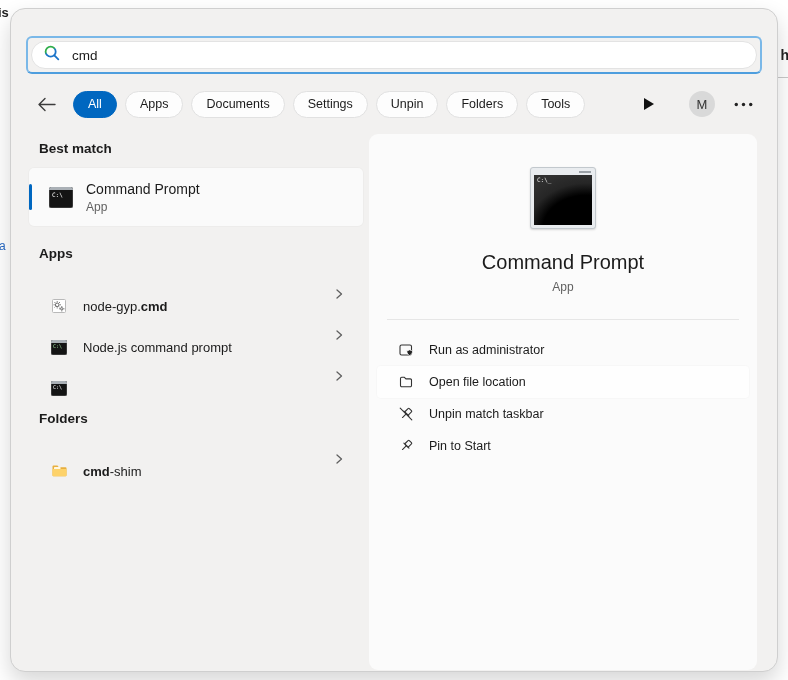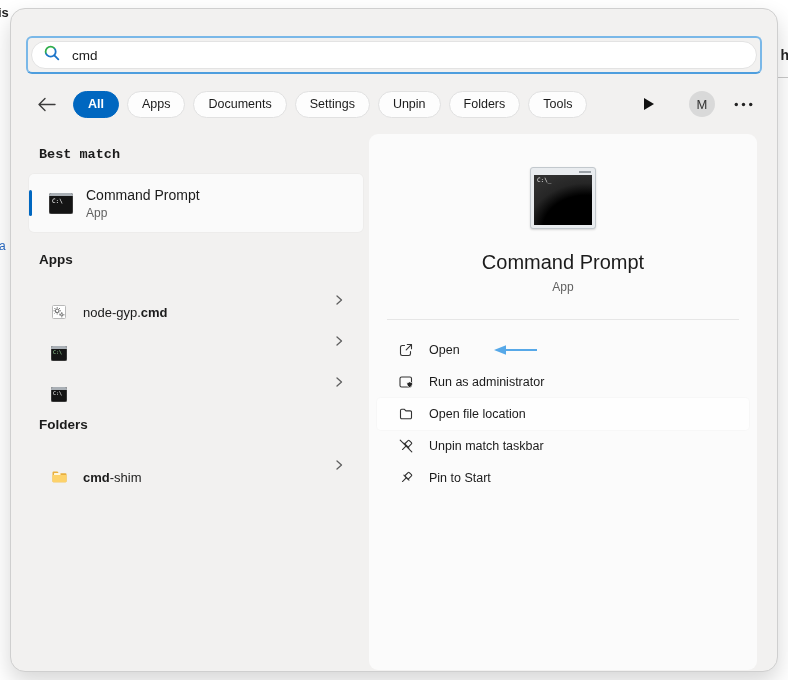--- a/index.html
+++ b/index.html
@@ -46,30 +46,30 @@
     position: absolute; top: 80px; left: 26px; right: 24px; height: 30px;
     display: flex; align-items: center; gap: 8px;
   }
   .back-btn { margin-right: 9px; display: flex; align-items: center; }
   .pill {
     height: 27px; padding: 0 14px; border-radius: 14px;
     background: #fdfdfd; border: 1px solid #e1e1e1;
     font-size: 12.5px; color: #1b1b1b;
     display: flex; align-items: center; white-space: nowrap;
   }
-  .pill.active { background: #0067c0; border-color: #0067c0; color: #ffffff; font-weight: bold; }
+  .pill.active { background: #0067c0; border-color: #0067c0; color: #ffffff; }
   .filter-right { margin-left: auto; display: flex; align-items: center; gap: 19px; }
   .play-tri { width: 0; height: 0; border-left: 10px solid #111; border-top: 6px solid transparent; border-bottom: 6px solid transparent; margin-right: 16px; }
   .avatar { width: 26px; height: 26px; border-radius: 50%; background: #d9d9d9; color: #333;
             font-size: 13px; display: flex; align-items: center; justify-content: center; }
 
   
   .left-col { position: absolute; left: 18px; top: 128px; width: 334px; }
   .section-header { font-size: 13.5px; font-weight: 700; color: #1b1b1b; margin-left: 10px; }
-  .h-best { margin-top: 10px; font-family: Liberation Mono, monospace; }
+  .h-best { margin-top: 4px; }
   .h-apps { margin-top: 20px; }
   .h-folders { margin-top: 15px; }
 
   .best-row {
     margin-top: 12px; height: 58px; background: #fafafa; border-radius: 5px;
     position: relative; display: flex; align-items: center; padding-left: 20px; gap: 13px;
     box-shadow: 0 0 0 1px rgba(0,0,0,0.02);
   }
   .accent-bar { position: absolute; left: 0; top: 16px; width: 3px; height: 26px;
                 background: #0067c0; border-radius: 2px; }
@@ -214,20 +214,21 @@
           <svg width="12" height="12" viewBox="0 0 12 12">
               <path d="M4 2 L8.5 6 L4 10" stroke="#5f5f5f" stroke-width="1.3" fill="none" stroke-linecap="round" stroke-linejoin="round"></path>
             </svg>
         </span>
       </div>
 
       <div class="item-row">
         <span class="term nodejs">
             <span class="tx">C:\</span>
           </span>
+        <span class="item-label"><span>Node.js command prompt</span></span>
         <span class="chevron">
           <svg width="12" height="12" viewBox="0 0 12 12">
               <path d="M4 2 L8.5 6 L4 10" stroke="#5f5f5f" stroke-width="1.3" fill="none" stroke-linecap="round" stroke-linejoin="round"></path>
             </svg>
         </span>
       </div>
 
       <div class="item-row">
         <span class="term">
             <span class="tx">C:\</span>
@@ -270,36 +271,20 @@
       </div>
     </div>
 
     <div class="preview-title">Command Prompt</div>
     <div class="preview-sub">App</div>
 
     <div class="divider"></div>
 
     <div class="actions">
 
-      <div class="action-row">
-        <span class="action-icon">
-          <svg width="16" height="16" viewBox="0 0 16 16" fill="none" stroke="#333" stroke-width="1.1" stroke-linecap="round" stroke-linejoin="round">
-            <path d="M6.5 3.5 H4.2 A1.7 1.7 0 0 0 2.5 5.2 v6.6 a1.7 1.7 0 0 0 1.7 1.7 h6.6 a1.7 1.7 0 0 0 1.7 -1.7 V9.5"></path>
-            <path d="M9.3 2.5 h4.2 V6.7"></path>
-            <path d="M13.2 2.8 L8.2 7.8"></path>
-          </svg>
-        </span>
-        <span>Open</span>
-        <span class="annot-arrow">
-          <svg width="48" height="12" viewBox="0 0 48 12">
-              <line x1="13" y1="6" x2="46" y2="6" stroke="#56a8e8" stroke-width="2.2"></line>
-              <path d="M3 6 L15 1.2 L15 10.8 Z" fill="#56a8e8"></path>
-            </svg>
-        </span>
-      </div>
 
       <div class="action-row">
         <span class="action-icon">
           <svg width="16" height="16" viewBox="0 0 16 16" fill="none" stroke="#333" stroke-width="1.1" stroke-linejoin="round">
             <rect x="2" y="3" width="11.5" height="10" rx="1.6"></rect>
             <path d="M14.6 8.6 c-1.9 0 -2.9 -0.9 -2.9 -0.9 s-1 0.9 -2.9 0.9 c0 3 1.5 4.5 2.9 5 c1.4 -0.5 2.9 -2 2.9 -5 z" fill="#222" stroke="#fbfbfb" stroke-width="0.8"></path>
           </svg>
         </span>
         <span>Run as administrator</span>
       </div>

